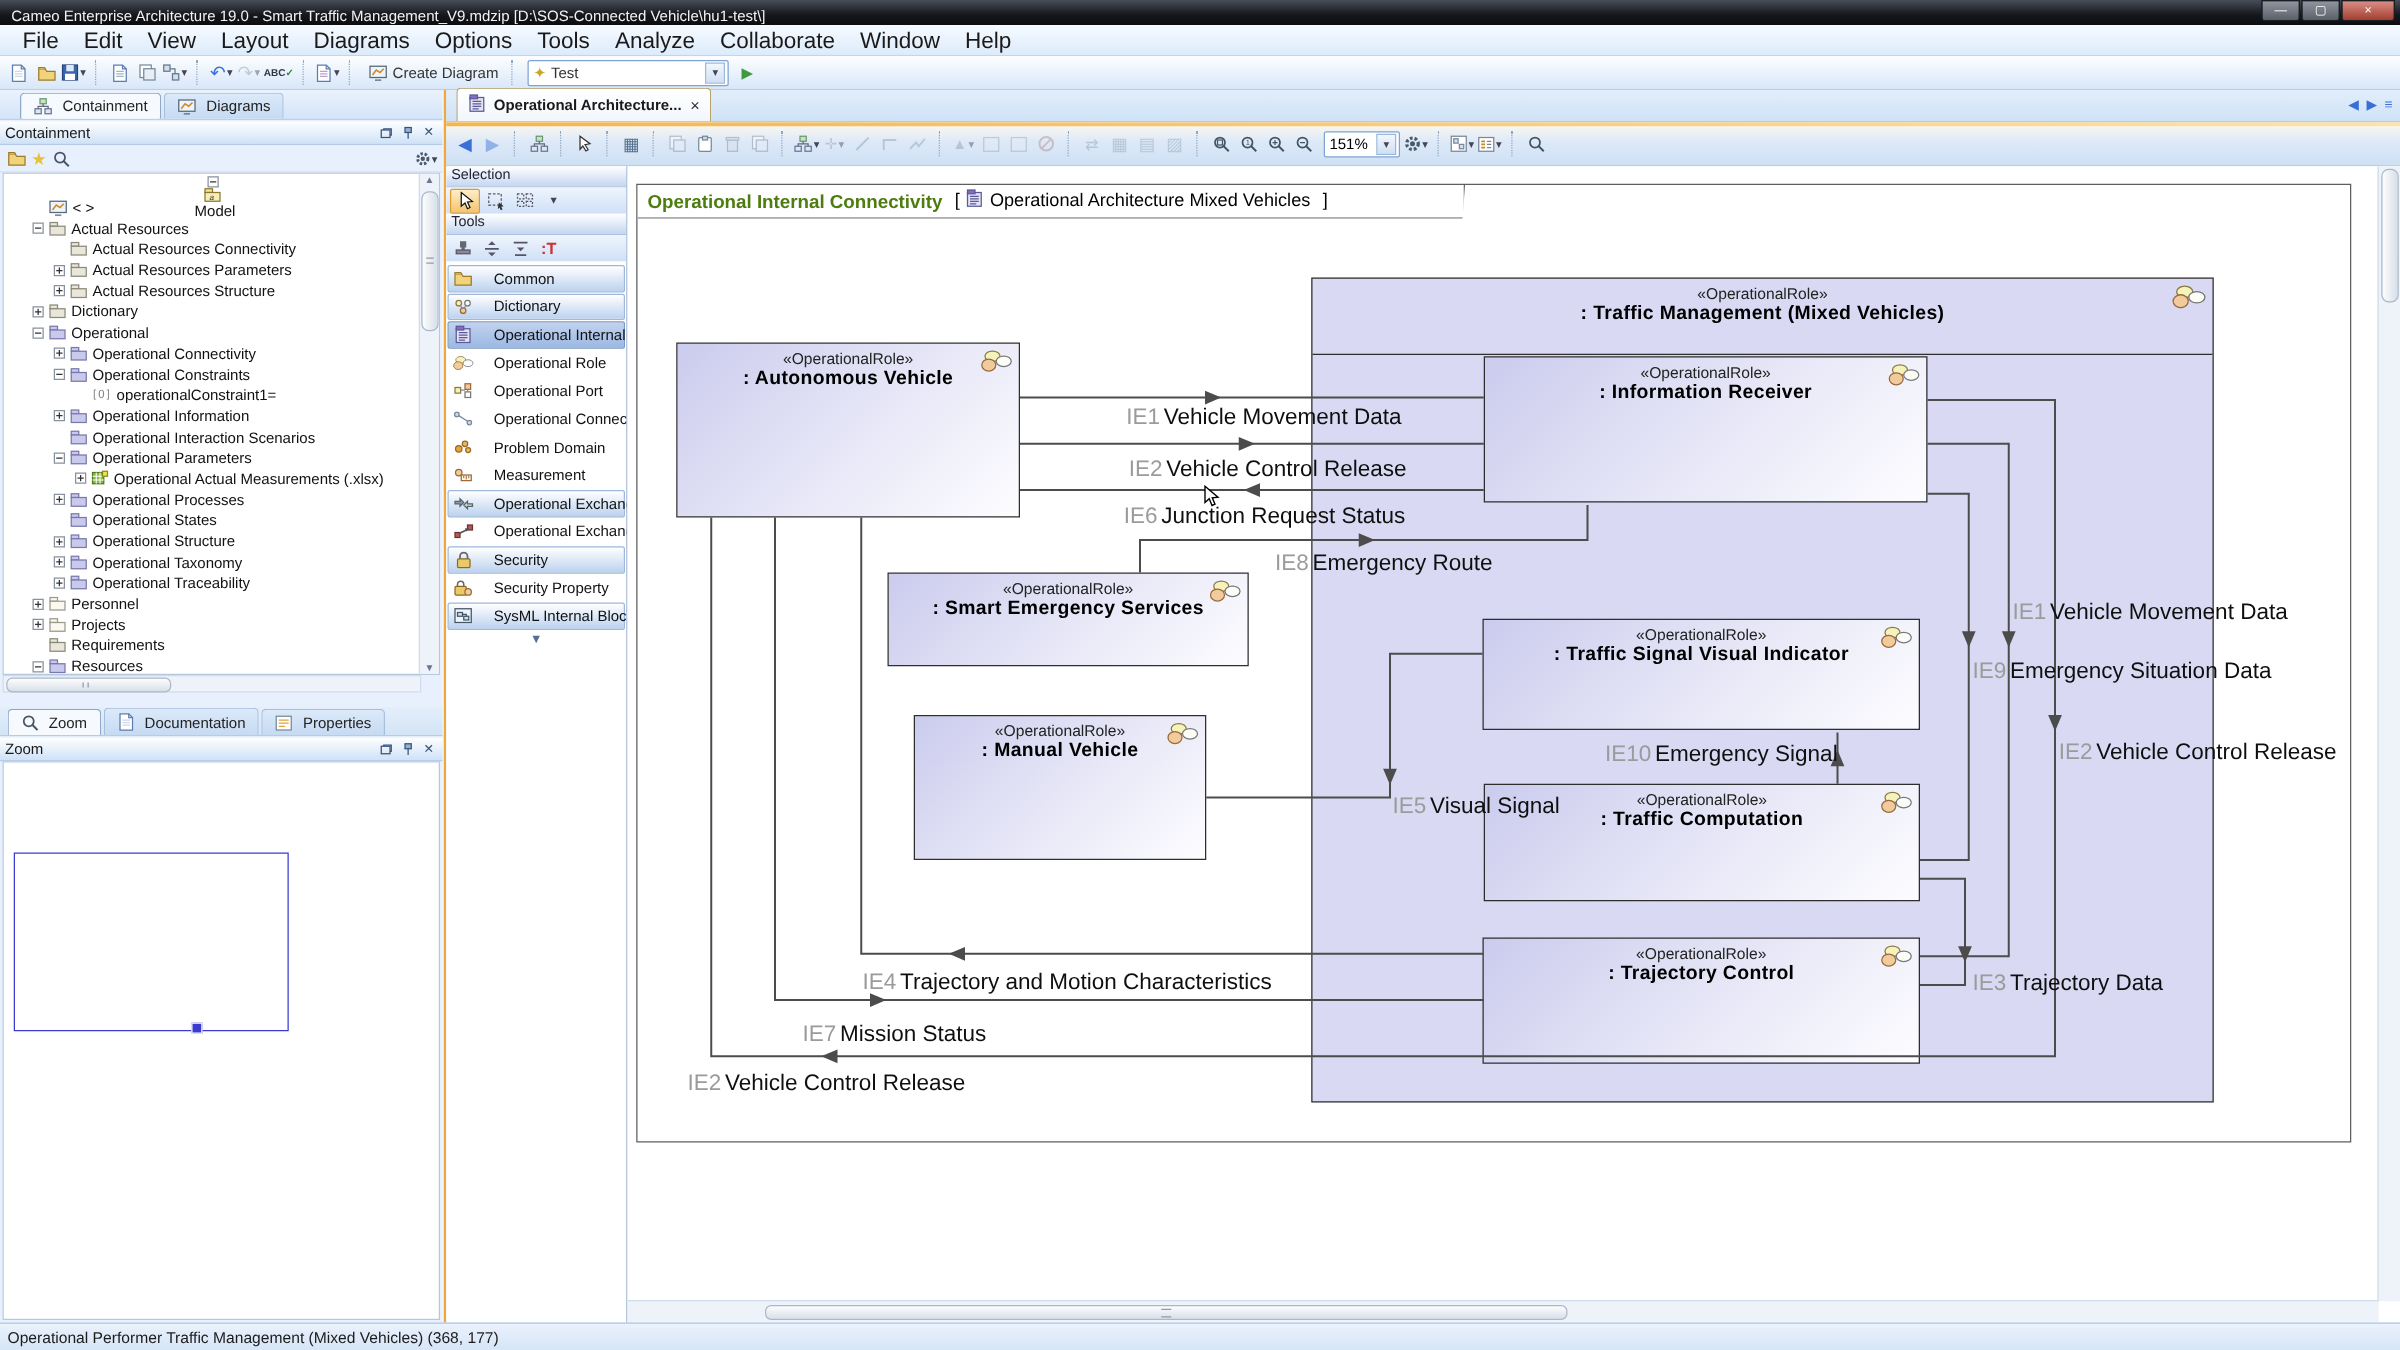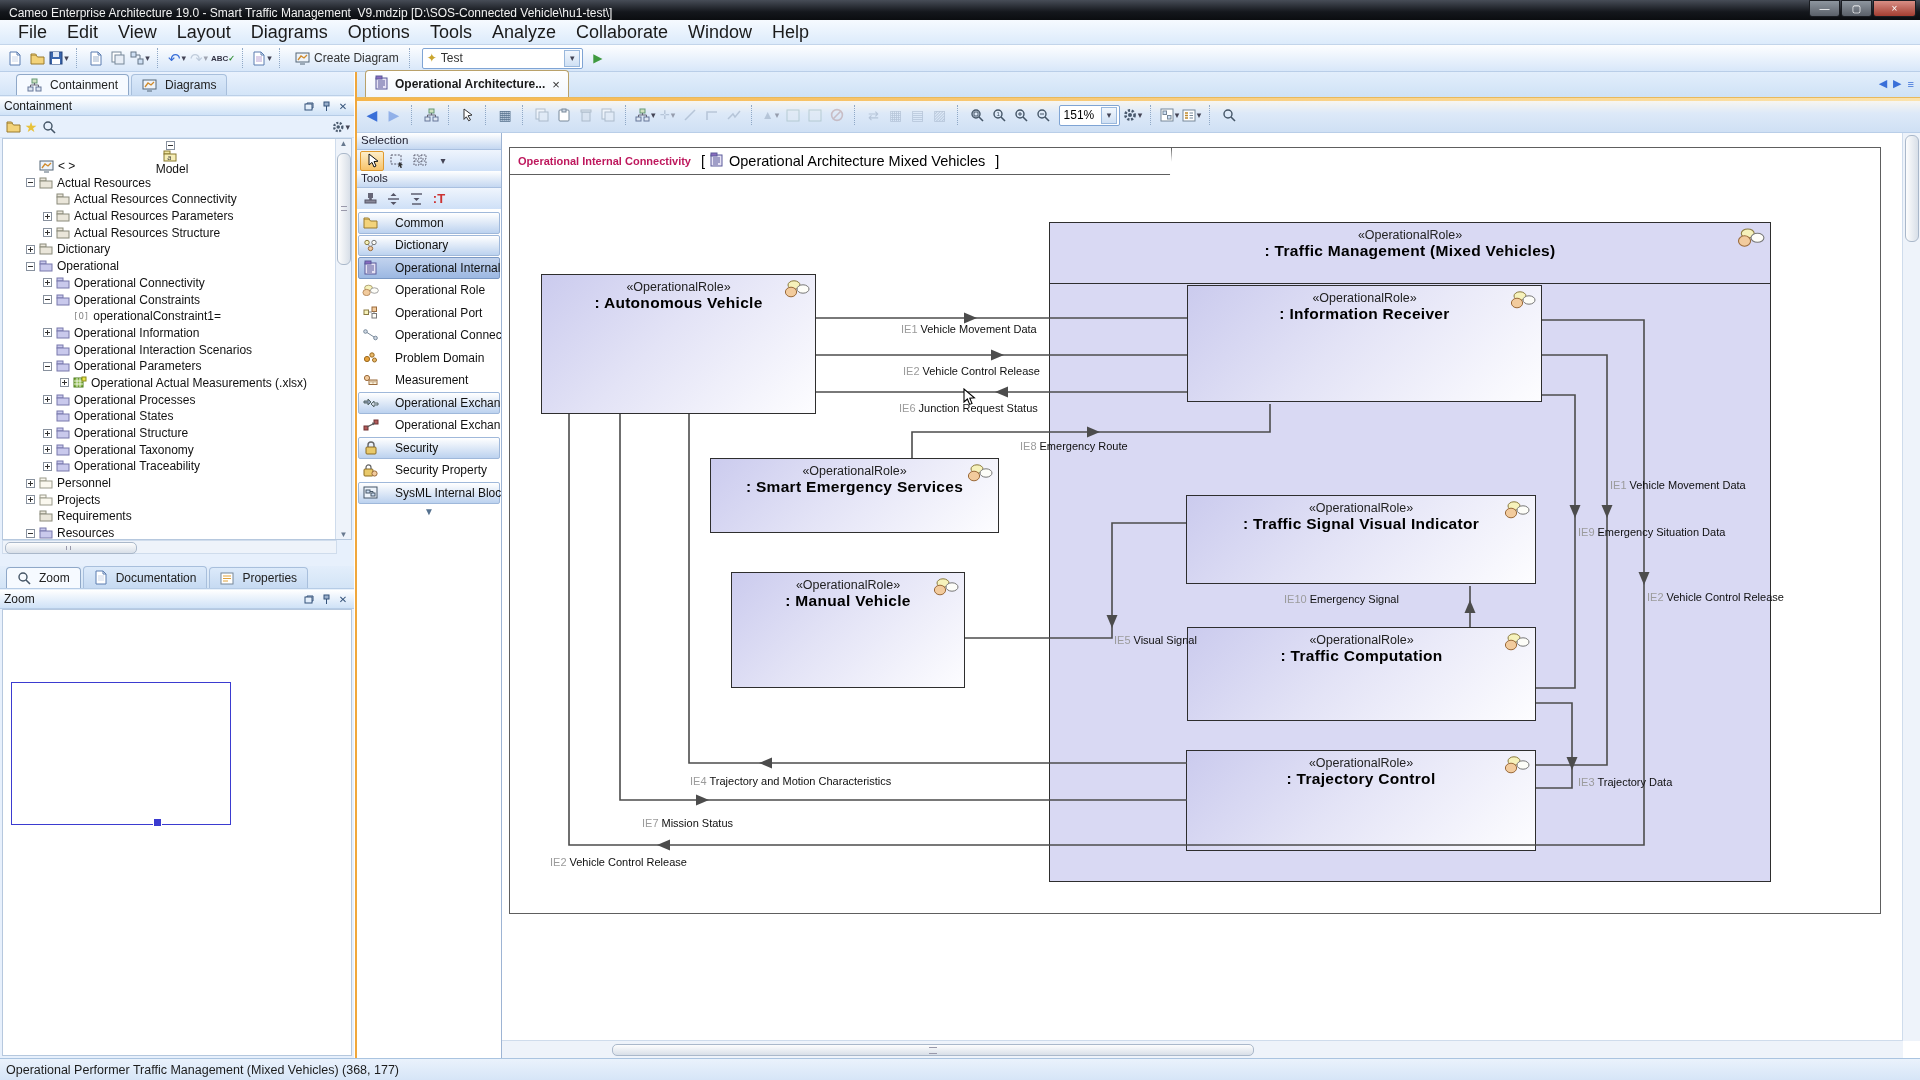--- a/index.html
+++ b/index.html
@@ -103,31 +103,31 @@
   .pitem.group.sel{background:linear-gradient(#c2d3ee,#9cb8e2);border-color:#7a98c4;}
   .palmore{text-align:center;color:#55718f;font-size:10px;margin-top:2px;}
   
   .canvas{position:absolute;left:145px;top:61px;right:0;bottom:0;background:#fff;overflow:hidden;}
   .cv-v{position:absolute;right:0;top:0;width:17px;bottom:17px;background:#eef3fa;border-left:1px solid #cfdcec;}
   .cv-h{position:absolute;left:0;bottom:0;height:17px;right:17px;background:#eef3fa;border-top:1px solid #cfdcec;}
   .frame{position:absolute;border:1px solid #5e5e5e;background:transparent;}
   .framehead{position:absolute;left:0;top:0;height:26px;border-bottom:1px solid #5e5e5e;border-right:1px solid #5e5e5e;
     display:flex;align-items:center;padding:0 10px 0 8px;background:#fff;white-space:nowrap;
     clip-path:polygon(0 0,100% 0,calc(100% - 2px) 100%,0 100%);}
-  .framehead .ft{font-weight:bold;font-size:11px;color:#be185d;text-align:center;}
+  .framehead .ft{font-weight:bold;font-size:15px;color:#4d7c0f;text-align:center;}
   .framehead .fb{font-size:14.5px;color:#000;margin:0 4px 0 10px;}
   .framehead .fn{font-size:14.5px;color:#000;margin-left:4px;}
   .node{position:absolute;border:1.6px solid #2e2e2e;box-sizing:border-box;
     background:linear-gradient(135deg,#cbcbee 0%,#e3e3f6 45%,#fdfdff 100%);}
   .node .ster{margin-top:5px;text-align:center;font-size:12.5px;color:#222;}
   .node .nname{text-align:center;font-size:15.5px;font-weight:bold;color:#000;letter-spacing:.3px;}
   .node .roleico{position:absolute;right:5px;top:4px;}
   .node.container{background:#d9d9f3;}
   .node.container .hdline{position:absolute;left:0;right:0;top:60px;height:0;border-top:1.4px solid #2e2e2e;}
-  .elabel{position:absolute;font-size:11px;color:#0f0f0f;white-space:nowrap;z-index:5;}
+  .elabel{position:absolute;font-size:18px;color:#0f0f0f;white-space:nowrap;z-index:5;}
   .elabel .pre{color:#9b9b9b;padding-right:3px;}
   svg.edges{position:absolute;left:0;top:0;z-index:4;}
   .cursor{position:absolute;z-index:9;}
   
   .statusbar{position:absolute;left:0;top:1058px;width:100%;height:22px;
     background:linear-gradient(#eaf2fc,#d6e5f7);border-top:1px solid #aac4e0;
     display:flex;align-items:center;font-size:12.5px;color:#1c1c1c;padding-left:6px;box-sizing:border-box;}
 </style>
 </head>
 <body>

